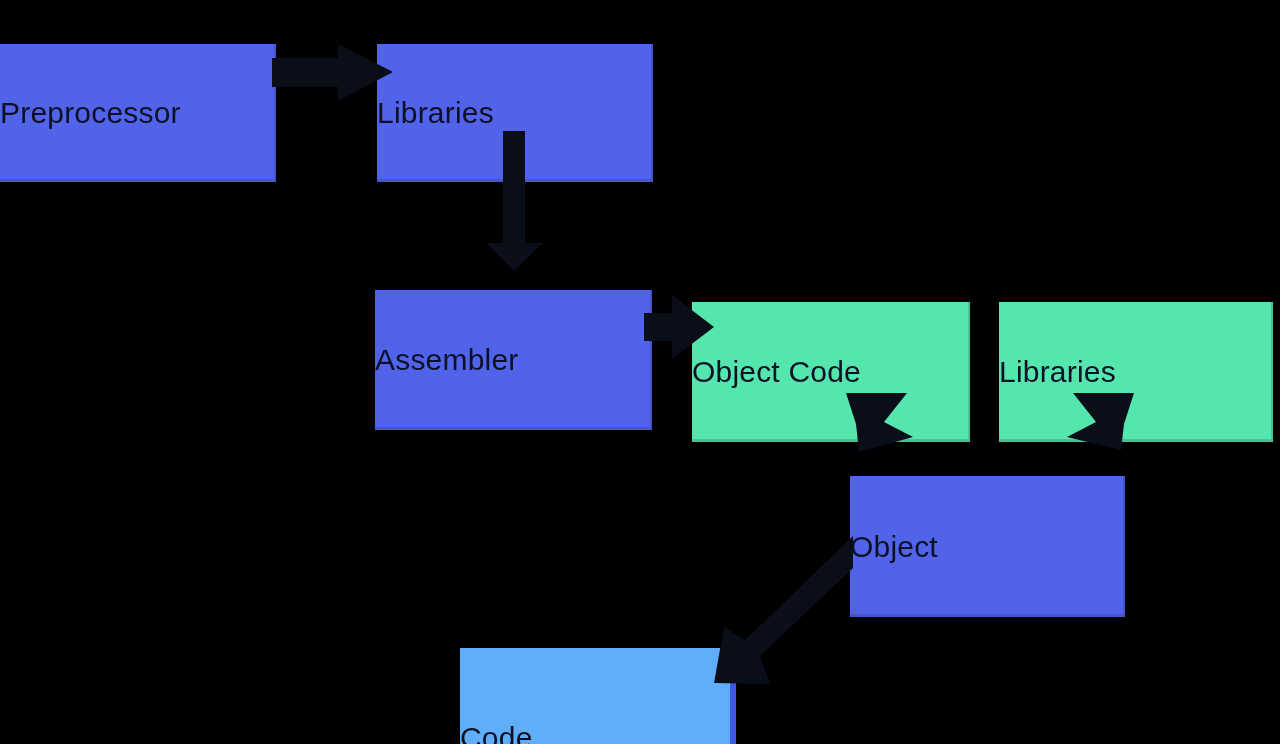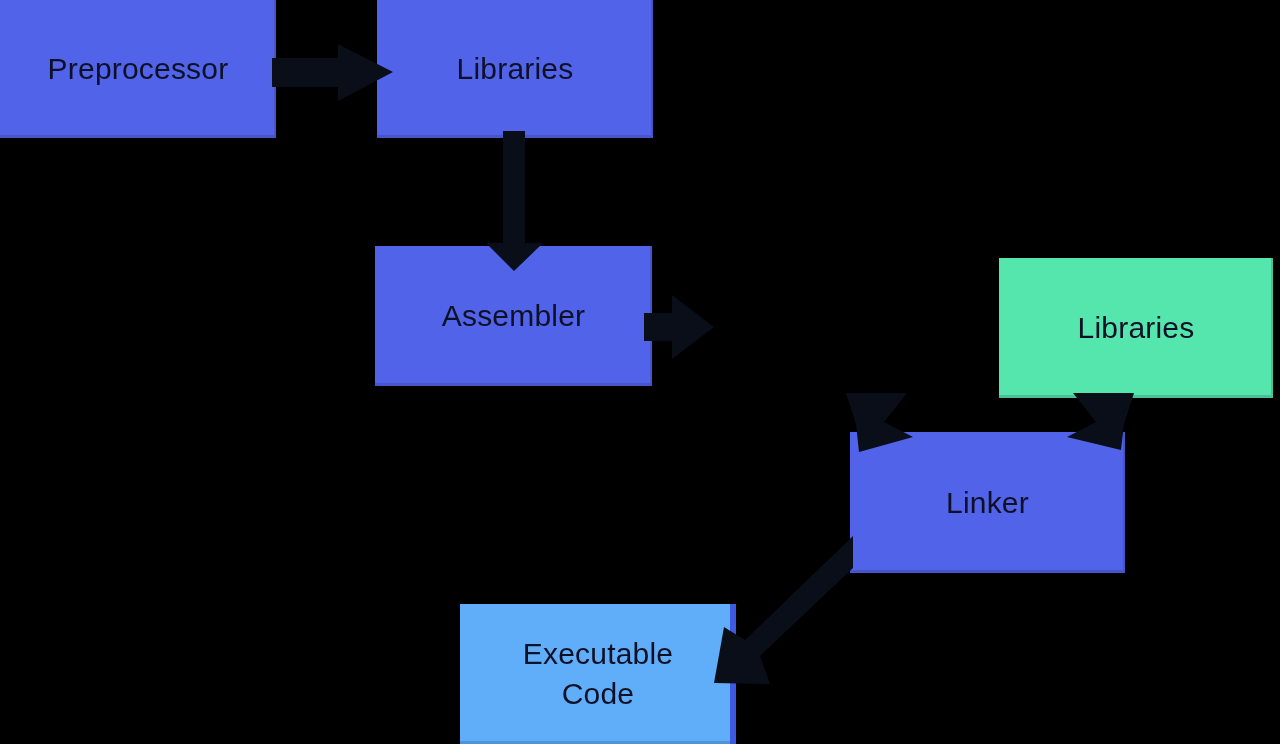--- a/index.html
+++ b/index.html
@@ -10,26 +10,27 @@
     position: relative;
     width: 1280px;
     height: 744px;
     overflow: hidden;
     font-family: "Liberation Sans", "DejaVu Sans", sans-serif;
   }
   .node {
     position: absolute;
     display: flex;
     align-items: center;
-    justify-content: center;
+    justify-content: flex-start;
     text-align: center;
     font-size: 30px;
     font-weight: 400;
     letter-spacing: 0.2px;
     box-shadow: inset -2px -3px 0 rgba(20, 20, 60, 0.18);
+    margin-top: 44px;
   }
   .node .label {
     line-height: 40px;
   }
   
   .n-preprocessor { left: 0;      top: 0;     width: 276px; height: 138px; }
   .n-compiler     { left: 377px;  top: 0;     width: 276px; height: 138px; }
   .n-assembler    { left: 375px;  top: 246px; width: 277px; height: 140px; }
   .n-objectcode   { left: 692px;  top: 258px; width: 278px; height: 140px; }
   .n-libraries    { left: 999px;  top: 258px; width: 274px; height: 140px; }
@@ -58,32 +59,35 @@
   </div>
 
   <div class="node n-compiler" style="background: rgb(81, 99, 232);">
     <span class="label">Libraries</span>
   </div>
 
   <div class="node n-assembler" style="background: rgb(81, 99, 232);">
     <span class="label">Assembler</span>
   </div>
 
+  <div class="node n-objectcode" style="background: rgb(85, 230, 174);">
+    <span class="label">Object Code</span>
+  </div>
 
   <div class="node n-libraries" style="background: rgb(85, 230, 174);">
     <span class="label">Libraries</span>
   </div>
 
   <div class="node n-linker" style="background: rgb(81, 99, 232);">
-    <span class="label">Linker</span>
+    <span class="label">Object</span>
   </div>
 
   <div class="node n-executable" style="background: rgb(96, 174, 250);">
     <span class="label">
-      <span>Executable</span><br>
+      <br>
       <span>Code</span>
     </span>
   </div>
 
   <svg id="arrows" viewBox="0 0 1280 744" style="fill: rgb(10, 14, 24);">
 
     <polygon points="272,58 338,58 338,44 393,72 338,101 338,87 272,87"></polygon>
 
     <polygon points="503,131 525,131 525,243 543,243 514,271 486,243 503,243"></polygon>
 

